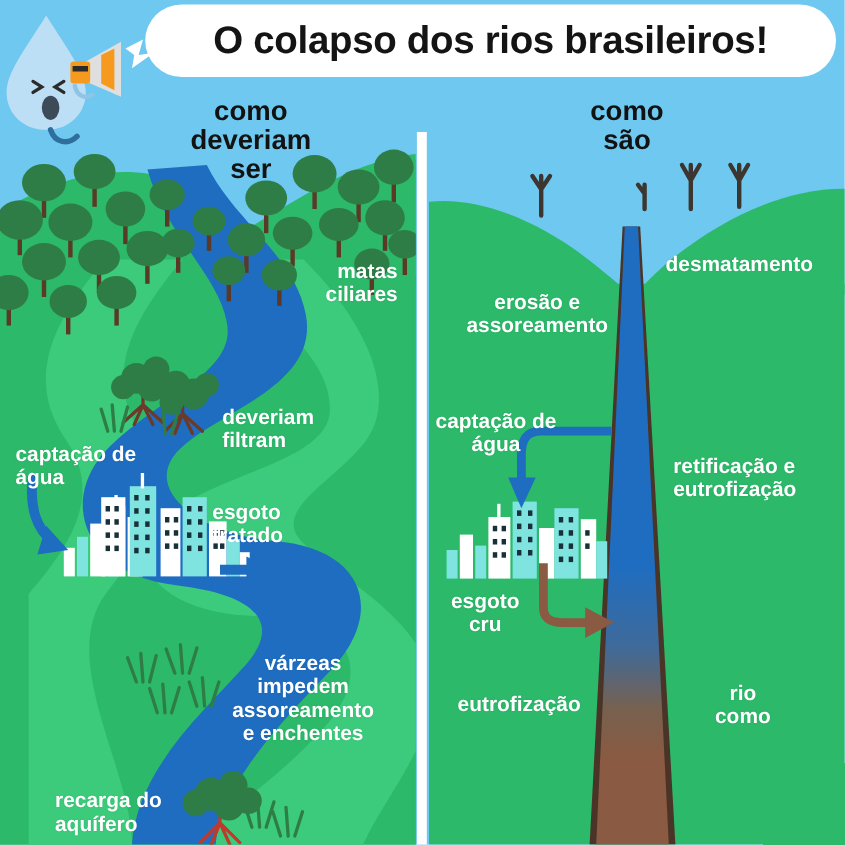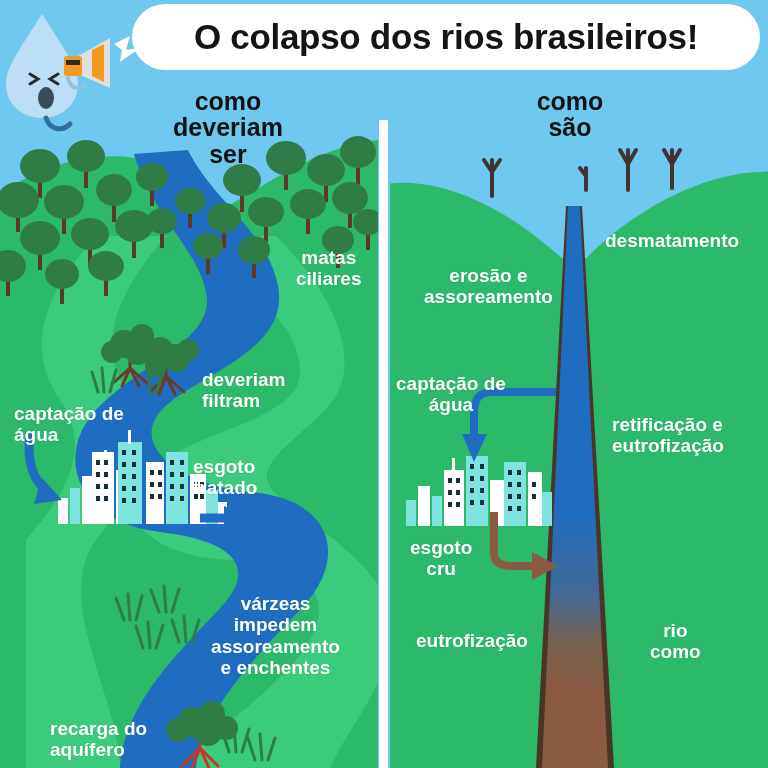--- a/index.html
+++ b/index.html
@@ -63,21 +63,21 @@
     font-weight: bold;
     font-size: 19px;
     line-height: 1.12;
     white-space: pre-line;
     text-shadow: 0 0 2px rgba(0,0,0,0.10);
   }
   .lbl-center { text-align: center; }
 
   
   #lbl-encostas   { left: 14px;  top: 250px; }
-  #lbl-matas      { left: 296px; top: 247px; }
+  #lbl-matas      { left: 296px; top: 237px; text-align: right; }
   #lbl-mangues    { left: 202px; top: 369px; }
   #lbl-captacao-l { left: 14px;  top: 403px; }
   #lbl-esgoto-t   { left: 193px; top: 456px; }
   #lbl-varzeas    { left: 188px; top: 593px; width: 175px; }
   #lbl-recarga    { left: 50px;  top: 718px; }
 
   
   #lbl-erosao     { left: 424px; top: 231px; margin-top: 34px; }
   #lbl-desmat     { left: 605px; top: 230px; }
   #lbl-captacao-r { left: 396px; top: 373px; }

